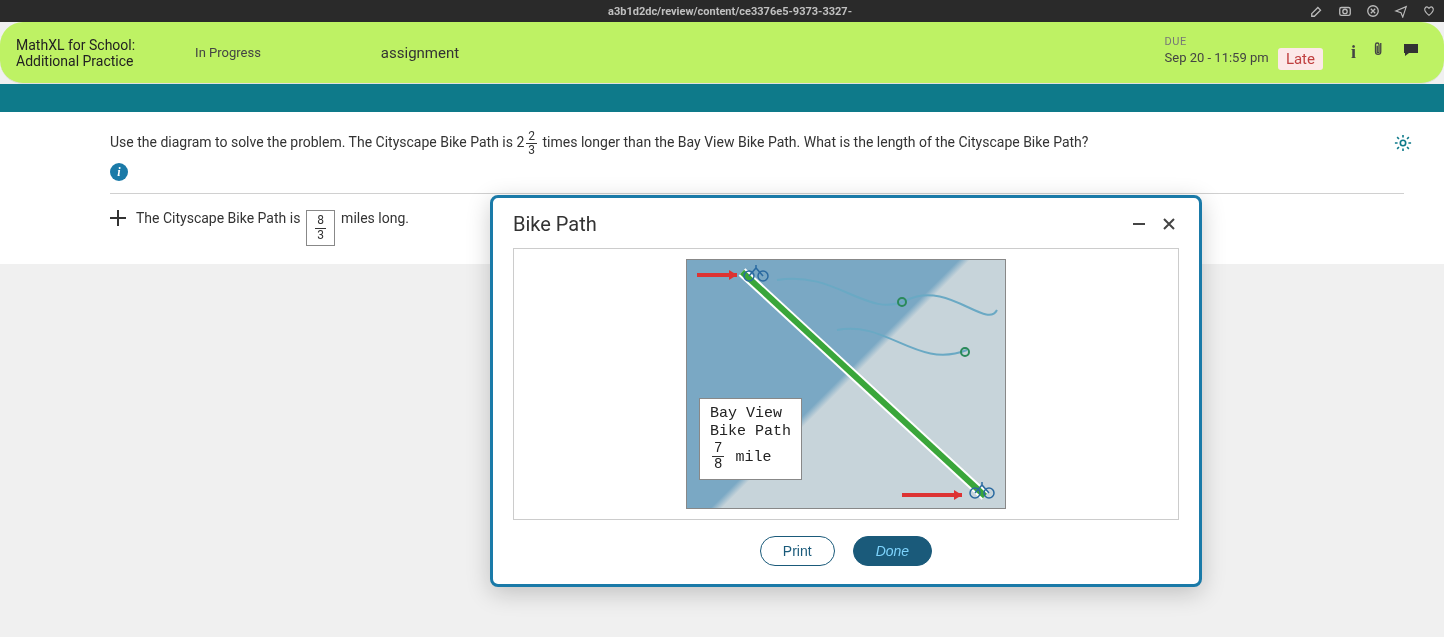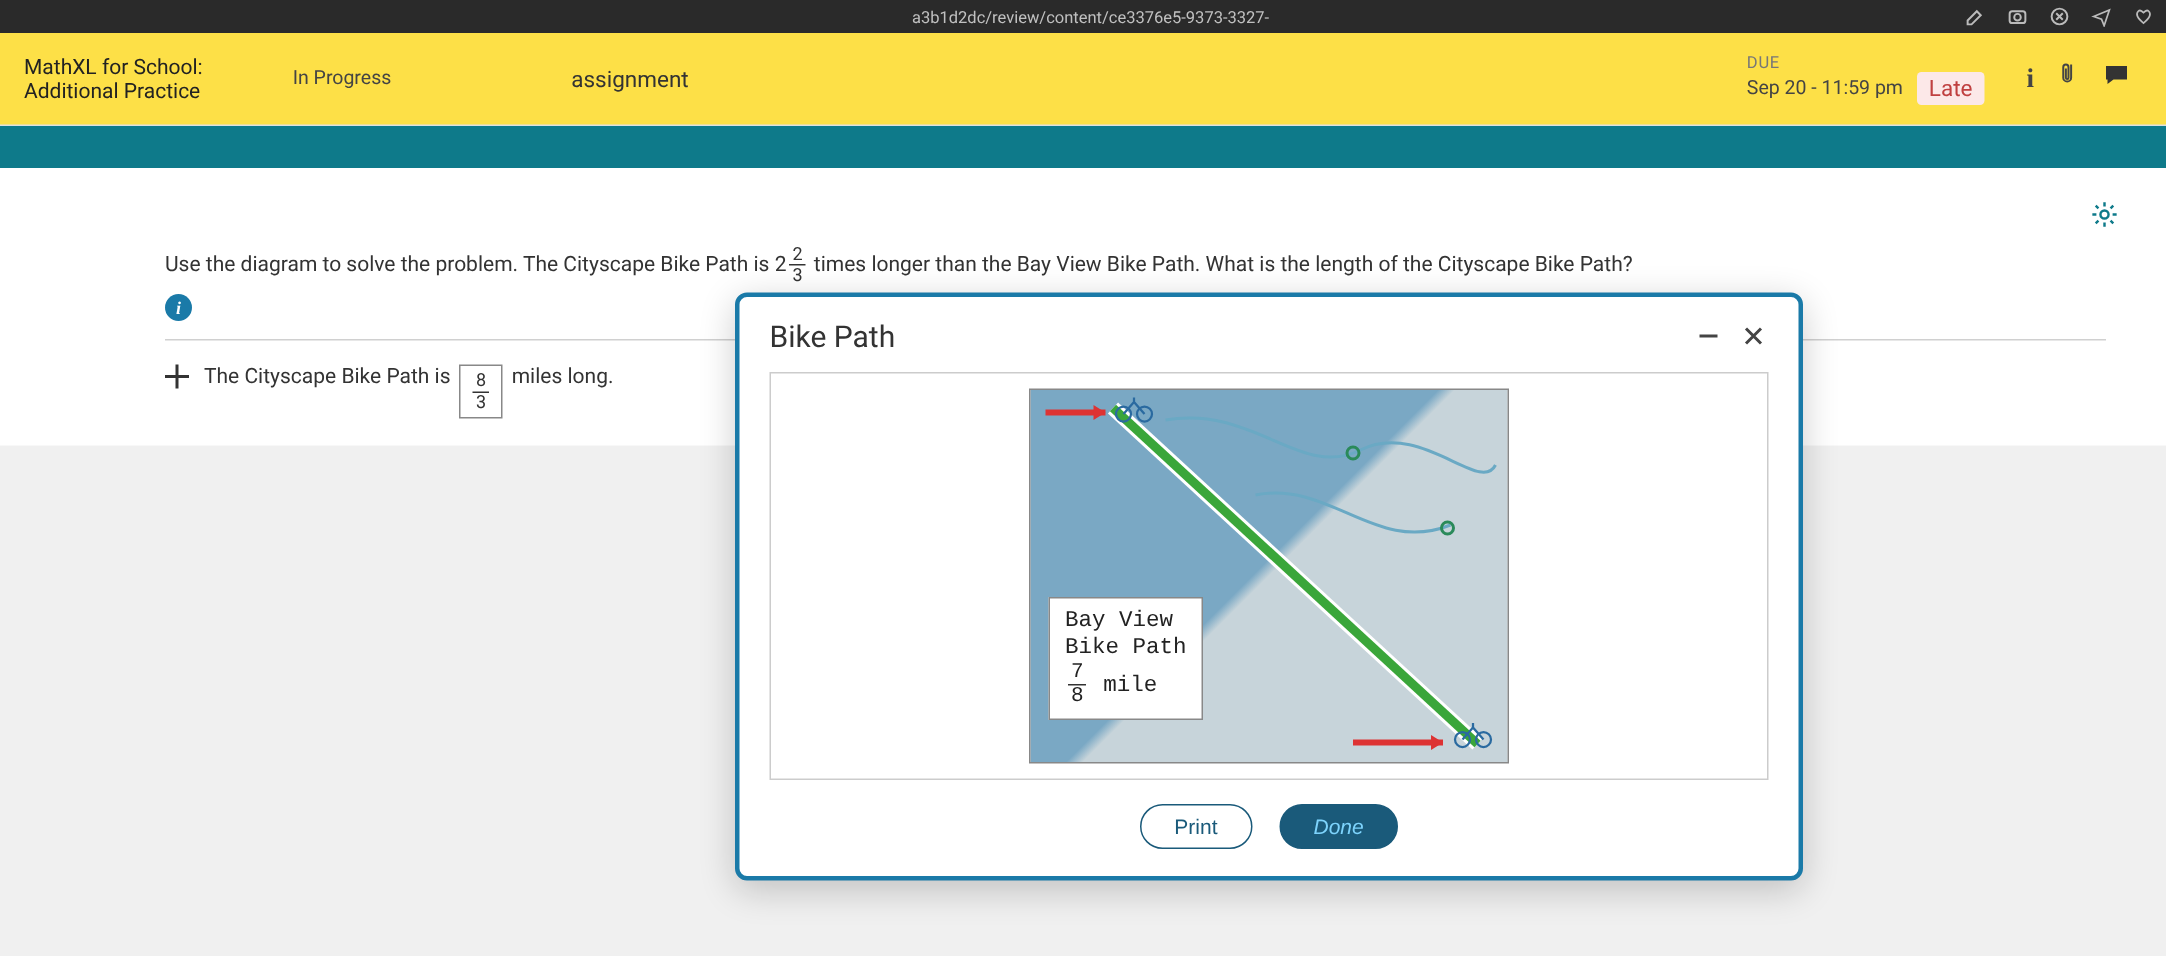--- a/index.html
+++ b/index.html
@@ -15,29 +15,30 @@
     background: #2a2a2a;
     color: #c0c0c0;
     font-size: 12px;
     padding: 4px 8px;
     display: flex;
     align-items: center;
     justify-content: flex-end;
     gap: 14px;
     height: 22px;
   }
-  .browser-bar .url { margin-right: auto; padding-left: 600px; font-size: 11px; }
+  .browser-bar .url { margin-right: auto; padding-left: 600px; font-size: 11px; font-weight: bold; }
   .browser-bar .ico { width: 14px; height: 14px; display:inline-flex; align-items:center; justify-content:center; }
   .header {
-    background: #fde047;
+    background: #bef264;
     display: flex;
     align-items: center;
     padding: 24px 16px;
     height: 62px;
     border-bottom: 1px solid #e0e0e0;
+    border-radius: 23px;
   }
   .header .left { flex: 0 0 auto; }
   .header .title { font-size: 14px; color: #222; }
   .header .subtitle { font-size: 14px; color: #222; }
   .header .status { margin-left: 60px; font-size: 13px; color: #444; }
   .header .assign { margin-left: 120px; font-size: 15px; color: #333; }
   .header .spacer { flex: 1; }
   .header .due { text-align: left; margin-right: 20px; }
   .header .due-label { font-size: 11px; color: #777; letter-spacing: .5px; }
   .header .due-val { font-size: 13px; color: #444; }
@@ -66,21 +67,20 @@
   .content {
     background: #fff;
     padding: 18px 40px 18px 110px;
     position: relative;
   }
   .problem {
     font-size: 14px;
     color: #333;
     line-height: 1.8;
     padding-right: 36px;
-    margin-top: 33px;
   }
   .mfrac {
     display: inline-block;
     vertical-align: middle;
     text-align: center;
     font-size: 12px;
     line-height: 1.1;
     margin: 0 2px;
   }
   .mfrac .num { display:block; border-bottom: 1px solid #333; padding: 0 2px; }

